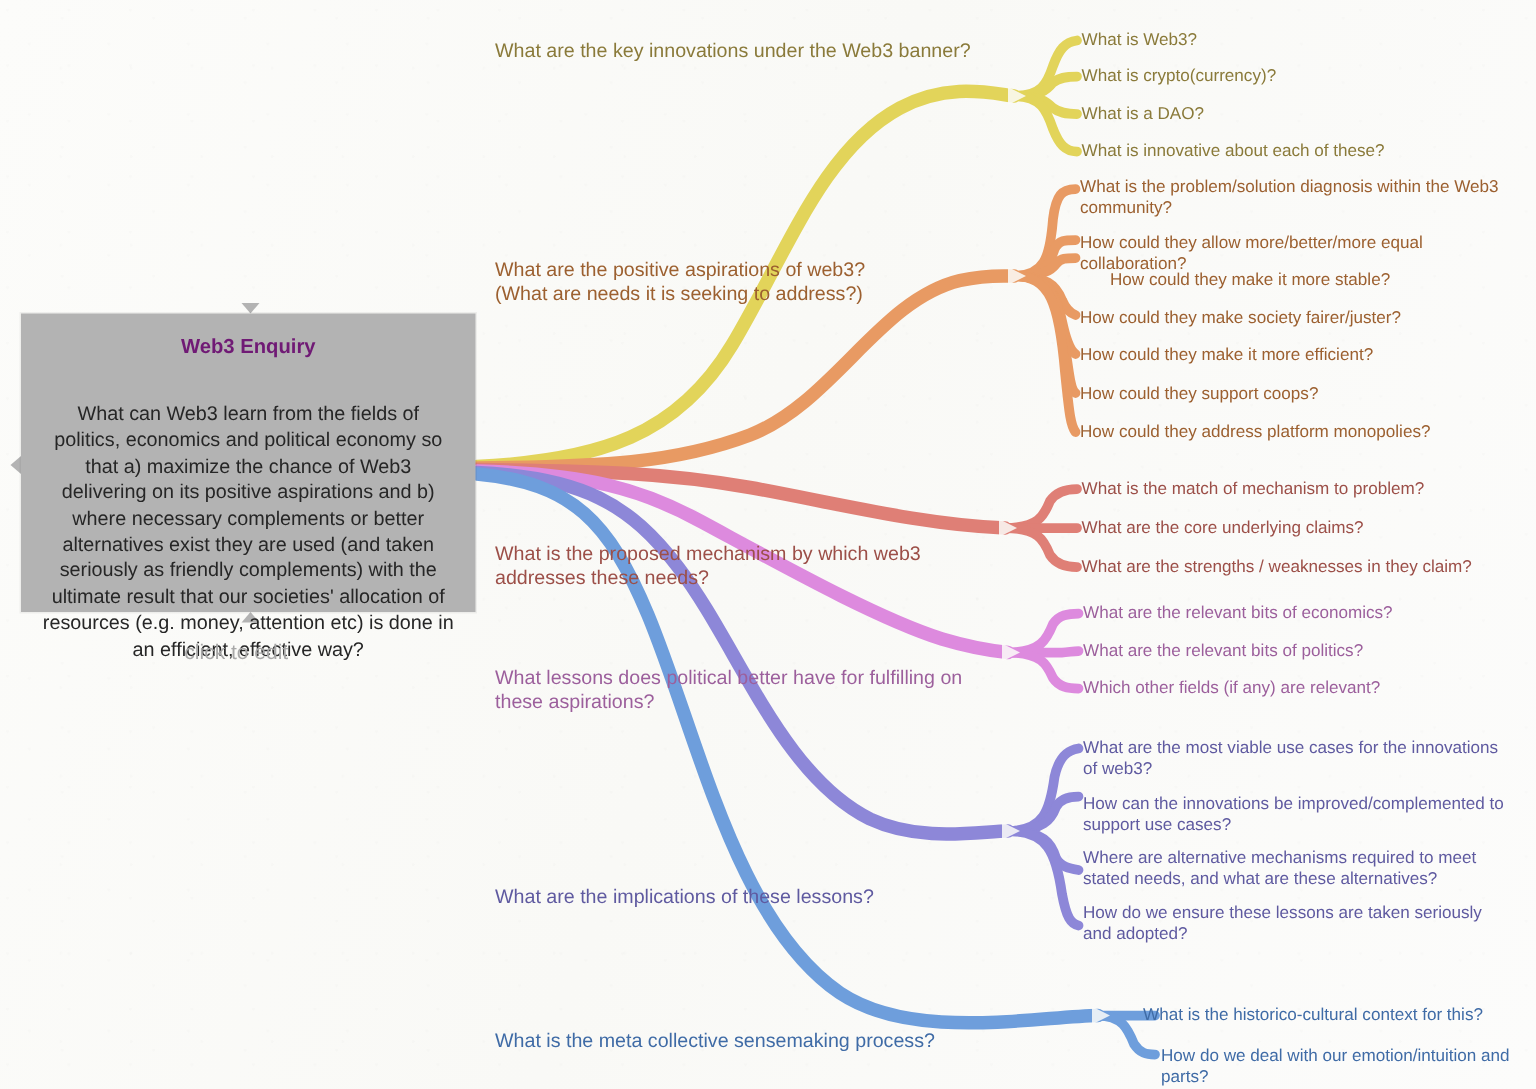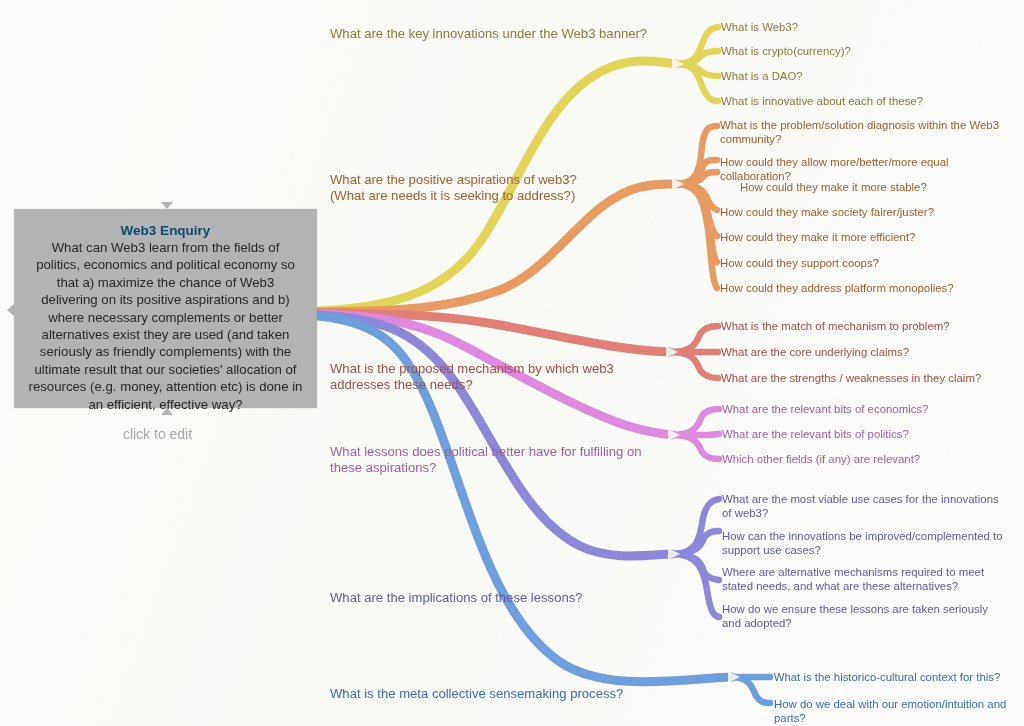--- a/index.html
+++ b/index.html
@@ -43,23 +43,23 @@
     background: #b3b3b3;
     box-sizing: border-box;
     padding: 13px 14px 10px 14px;
     text-align: center;
     color: #232323;
     box-shadow: 0 0 0 1px rgba(0,0,0,0.05);
   }
   .root-title {
     font-size: 13.5px;
     font-weight: bold;
-    color: #0c4a6e;
+    color: #701a75;
     line-height: 17px;
-    margin-bottom: 0;
+    margin-bottom: 28px;
   }
   .root-body {
     font-size: 13.2px;
     line-height: 17.4px;
     color: #262626;
   }
   .root-hint {
     position: absolute;
     left: 6px;
     top: 426px;
@@ -212,16 +212,16 @@
 
   <div class="leaf-label" style="left:722px; top:403px; width:296px; color:#9c5f9c;">What are the relevant bits of economics?</div>
   <div class="leaf-label" style="left:722px; top:428px; width:296px; color:#9c5f9c;">What are the relevant bits of politics?</div>
   <div class="leaf-label" style="left:722px; top:453px; width:296px; color:#9c5f9c;">Which other fields (if any) are relevant?</div>
 
   <div class="leaf-label" style="left:722px; top:493px; width:282px; color:#5f5aa0;">What are the most viable use cases for the innovations of web3?</div>
   <div class="leaf-label" style="left:722px; top:530px; width:282px; color:#5f5aa0;">How can the innovations be improved/complemented to support use cases?</div>
   <div class="leaf-label" style="left:722px; top:566px; width:288px; color:#5f5aa0;">Where are alternative mechanisms required to meet stated needs, and what are these alternatives?</div>
   <div class="leaf-label" style="left:722px; top:603px; width:282px; color:#5f5aa0;">How do we ensure these lessons are taken seriously and adopted?</div>
 
-  <div class="leaf-label" style="left:762px; top:671px; width:250px; color:#3f6ba6;text-align:center;">What is the historico-cultural context for this?</div>
+  <div class="leaf-label" style="left:762px; top:671px; width:250px; color:#3f6ba6;">What is the historico-cultural context for this?</div>
   <div class="leaf-label" style="left:774px; top:698px; width:250px; color:#3f6ba6;">How do we deal with our emotion/intuition and parts?</div>
 
 </div>
 
 </body></html>

